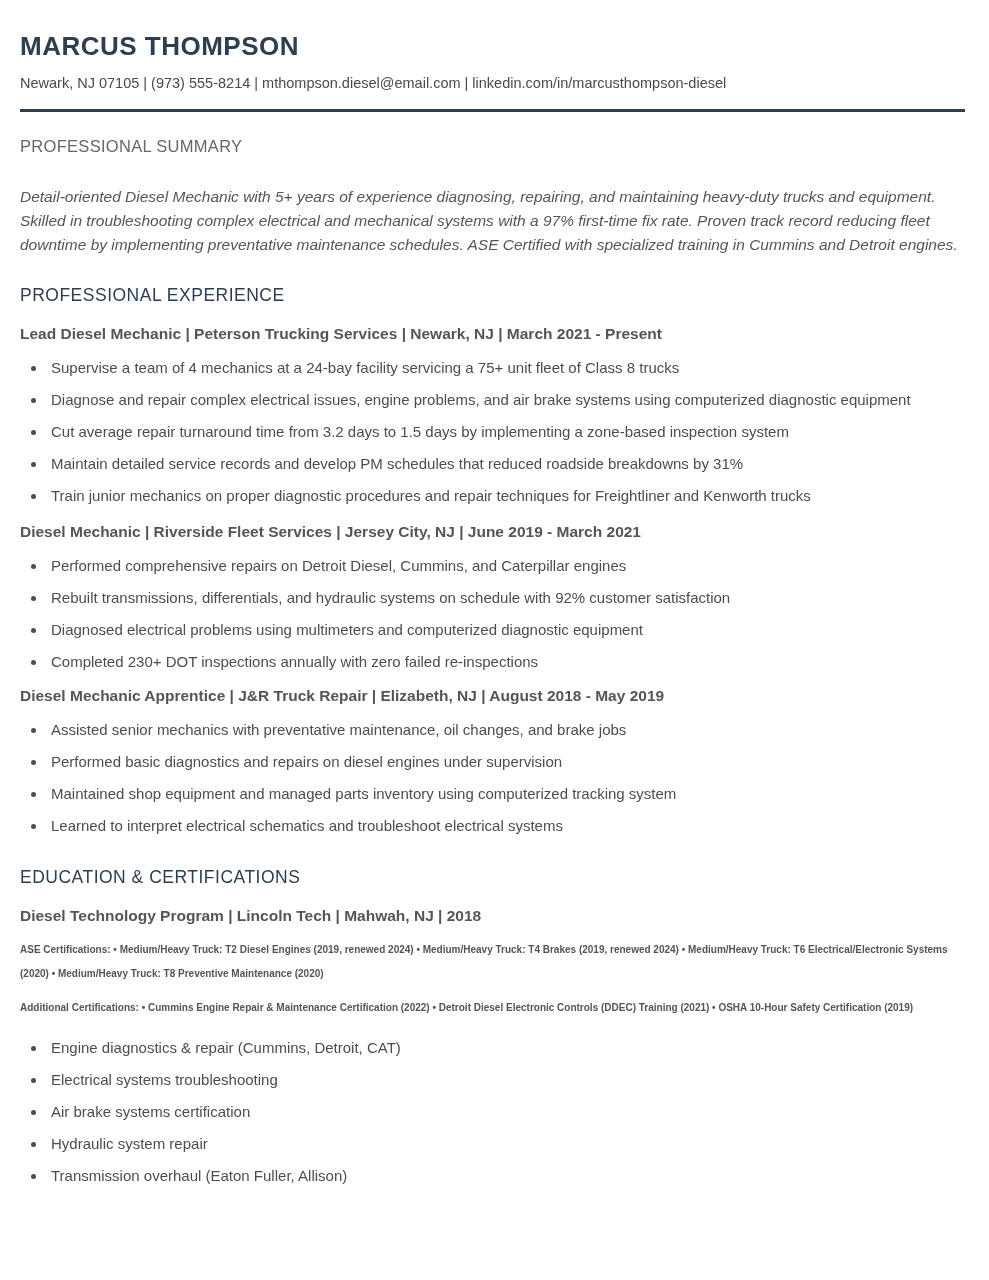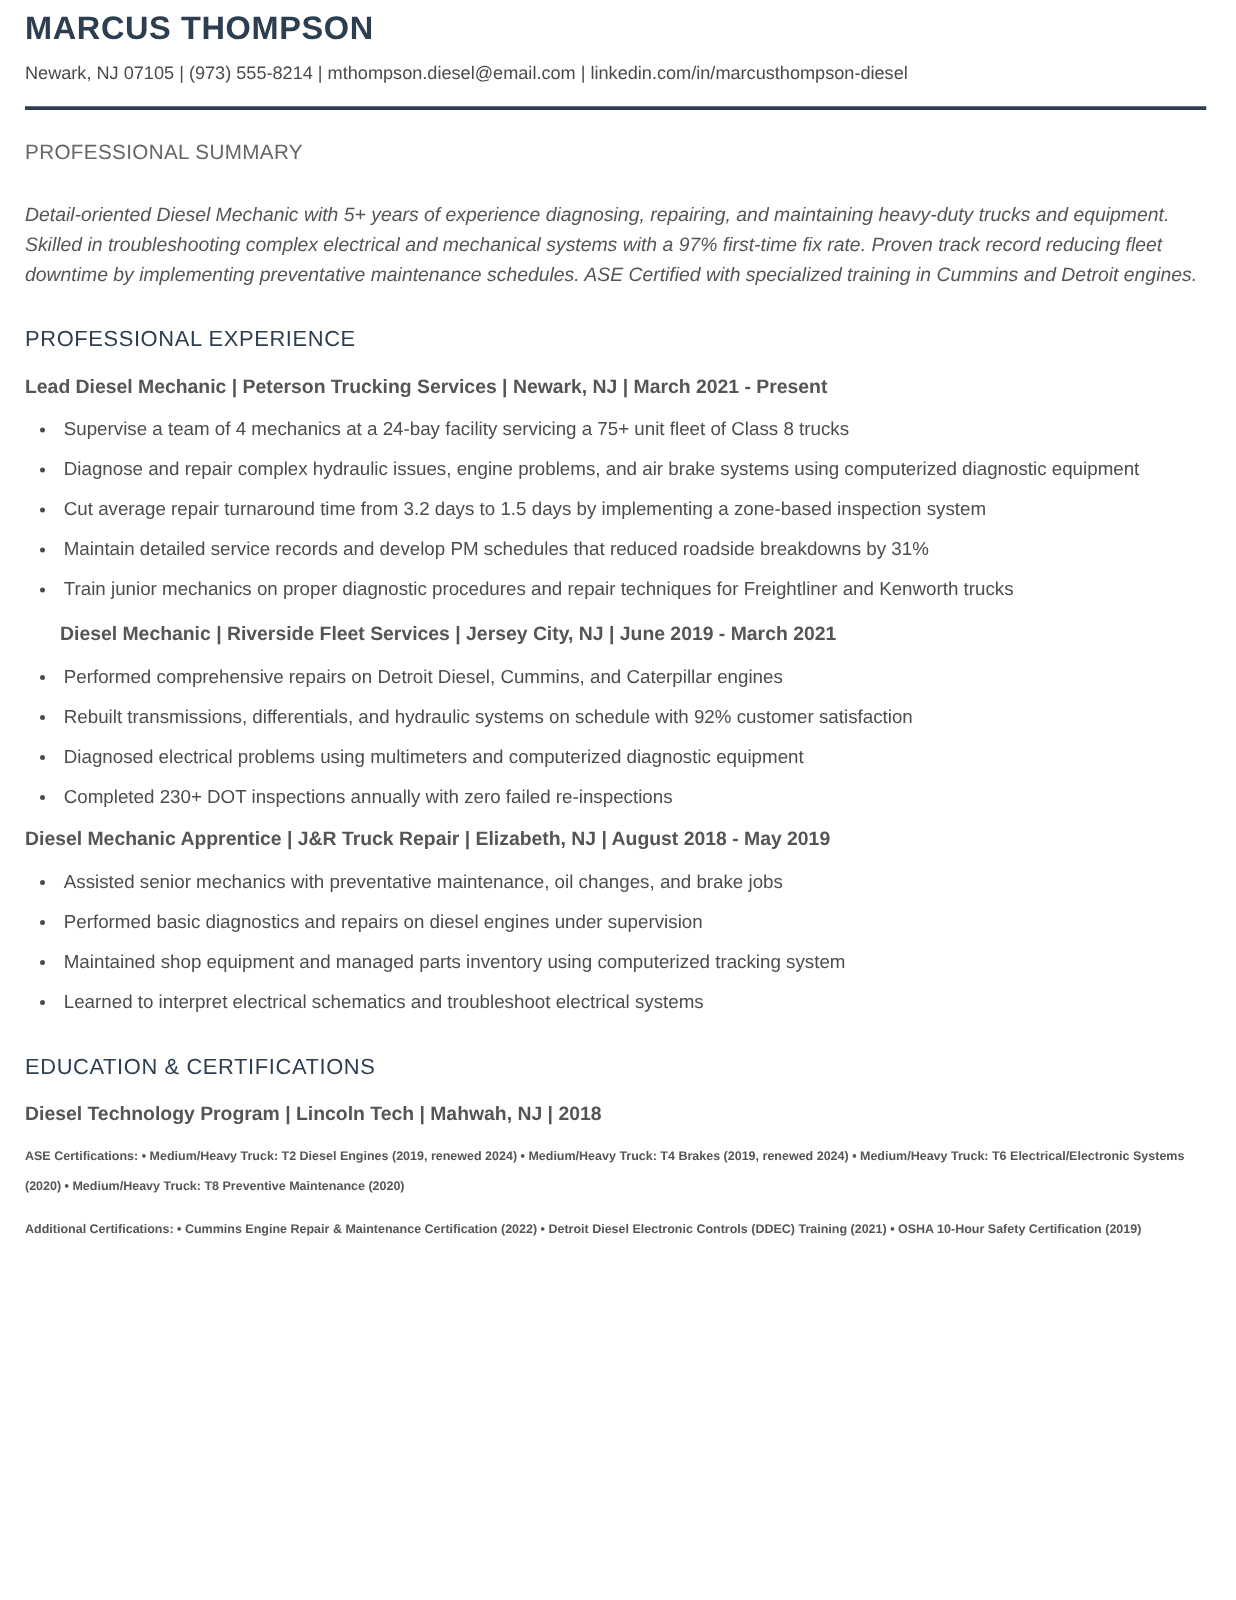--- a/index.html
+++ b/index.html
@@ -4,21 +4,21 @@
 <style>
   * { box-sizing: border-box; }
   html, body { margin: 0; padding: 0; background: #ffffff; }
   body {
     width: 989px; height: 1280px;
     font-family: "Liberation Sans", sans-serif;
     overflow: hidden;
   }
   .page {
     width: 989px; height: 1216px;
-    padding: 8px 24px 0 20px;
+    padding: 32px 24px 0 20px;
     overflow: hidden;
     background: #ffffff;
   }
   .name {
     margin: 0;
     font-size: 26px;
     line-height: 28px;
     font-weight: bold;
     color: #2c3e50;
     letter-spacing: 0.5px;
@@ -60,21 +60,21 @@
   }
   .section-heading.edu { margin-top: 32px; }
   .section-heading.skills { margin-top: 26px; }
   .job-heading {
     margin: 20px 0 0 0;
     font-size: 15.5px;
     line-height: 18px;
     font-weight: bold;
     color: #555555;
   }
-  .job-heading.j2 { margin-top: 18px; margin-left: 28px; }
+  .job-heading.j2 { margin-top: 18px; }
   .job-heading.j3 { margin-top: 16px; }
   .edu-line { margin-top: 20px; }
   .bullet-list {
     margin: 15px 0 0 0;
     padding: 0 0 0 27px;
     list-style: disc;
   }
   .bullet-list li {
     font-size: 15px;
     line-height: 19px;
@@ -102,21 +102,21 @@
   <hr class="divider">
 
   <h2 class="summary-heading">PROFESSIONAL SUMMARY</h2>
   <p class="summary-text">Detail-oriented Diesel Mechanic with 5+ years of experience diagnosing, repairing, and maintaining heavy-duty trucks and equipment. Skilled in troubleshooting complex electrical and mechanical systems with a 97% first-time fix rate. Proven track record reducing fleet downtime by implementing preventative maintenance schedules. ASE Certified with specialized training in Cummins and Detroit engines.</p>
 
   <h2 class="section-heading">PROFESSIONAL EXPERIENCE</h2>
 
   <h3 class="job-heading">Lead Diesel Mechanic | Peterson Trucking Services | Newark, NJ | March 2021 - Present</h3>
   <ul class="bullet-list">
     <li>Supervise a team of 4 mechanics at a 24-bay facility servicing a 75+ unit fleet of Class 8 trucks</li>
-    <li>Diagnose and repair complex hydraulic issues, engine problems, and air brake systems using computerized diagnostic equipment</li>
+    <li>Diagnose and repair complex electrical issues, engine problems, and air brake systems using computerized diagnostic equipment</li>
     <li>Cut average repair turnaround time from 3.2 days to 1.5 days by implementing a zone-based inspection system</li>
     <li>Maintain detailed service records and develop PM schedules that reduced roadside breakdowns by 31%</li>
     <li>Train junior mechanics on proper diagnostic procedures and repair techniques for Freightliner and Kenworth trucks</li>
   </ul>
 
   <h3 class="job-heading j2">Diesel Mechanic | Riverside Fleet Services | Jersey City, NJ | June 2019 - March 2021</h3>
   <ul class="bullet-list">
     <li>Performed comprehensive repairs on Detroit Diesel, Cummins, and Caterpillar engines</li>
     <li>Rebuilt transmissions, differentials, and hydraulic systems on schedule with 92% customer satisfaction</li>
     <li>Diagnosed electrical problems using multimeters and computerized diagnostic equipment</li>
@@ -129,14 +129,21 @@
     <li>Performed basic diagnostics and repairs on diesel engines under supervision</li>
     <li>Maintained shop equipment and managed parts inventory using computerized tracking system</li>
     <li>Learned to interpret electrical schematics and troubleshoot electrical systems</li>
   </ul>
 
   <h2 class="section-heading edu">EDUCATION &amp; CERTIFICATIONS</h2>
   <h3 class="job-heading edu-line">Diesel Technology Program | Lincoln Tech | Mahwah, NJ | 2018</h3>
   <p class="cert-para">ASE Certifications: • Medium/Heavy Truck: T2 Diesel Engines (2019, renewed 2024) • Medium/Heavy Truck: T4 Brakes (2019, renewed 2024) • Medium/Heavy Truck: T6 Electrical/Electronic Systems (2020) • Medium/Heavy Truck: T8 Preventive Maintenance (2020)</p>
   <p class="cert-para additional">Additional Certifications: • Cummins Engine Repair &amp; Maintenance Certification (2022) • Detroit Diesel Electronic Controls (DDEC) Training (2021) • OSHA 10-Hour Safety Certification (2019)</p>
 
+  <ul class="bullet-list skills-list">
+    <li>Engine diagnostics &amp; repair (Cummins, Detroit, CAT)</li>
+    <li>Electrical systems troubleshooting</li>
+    <li>Air brake systems certification</li>
+    <li>Hydraulic system repair</li>
+    <li>Transmission overhaul (Eaton Fuller, Allison)</li>
+  </ul>
 
 </div>
 
 </body></html>

